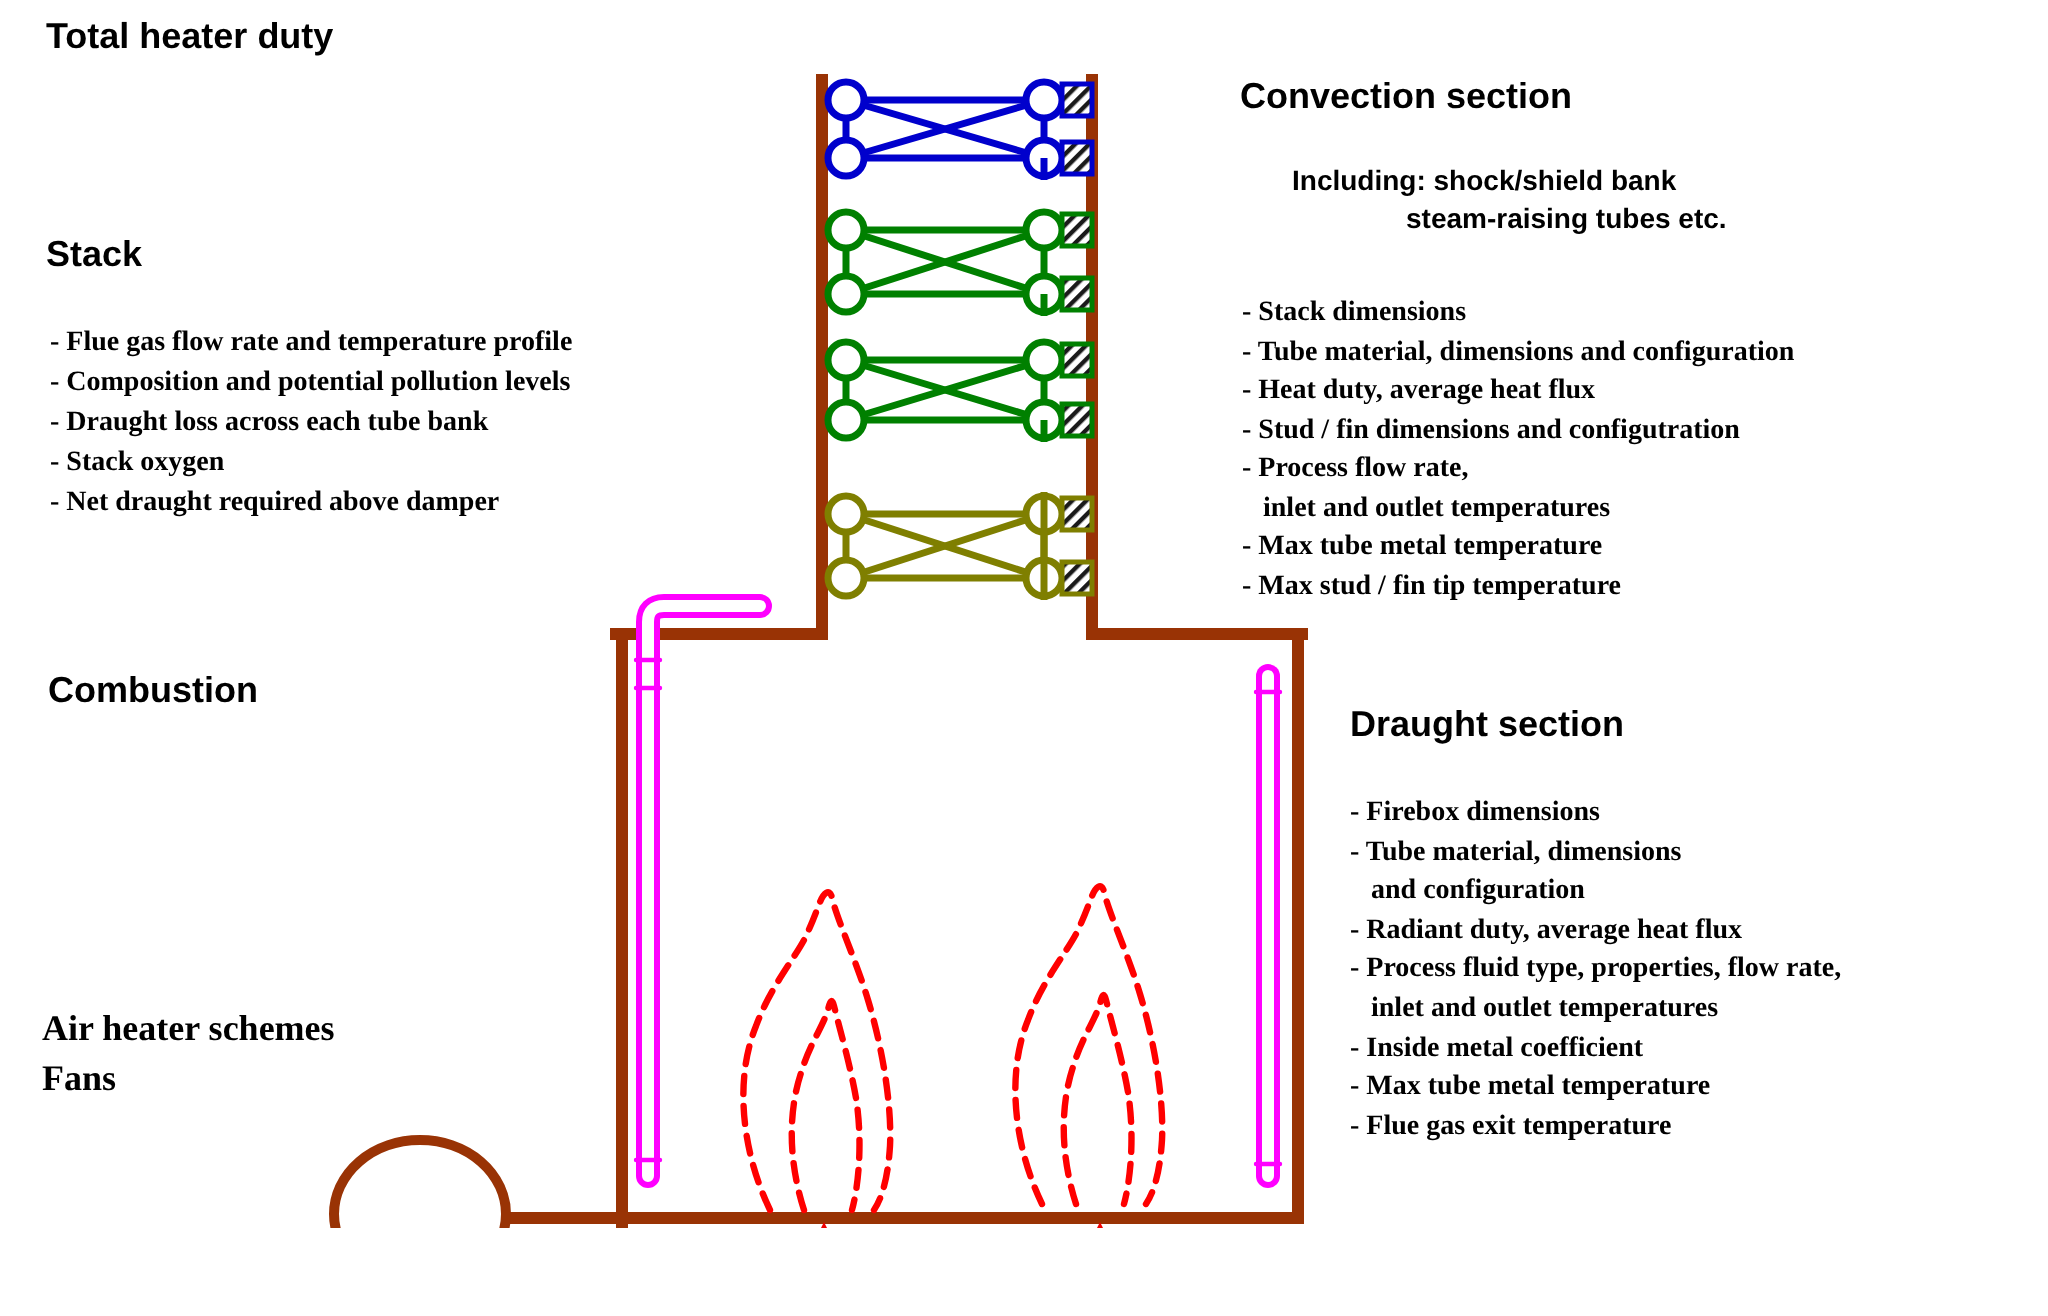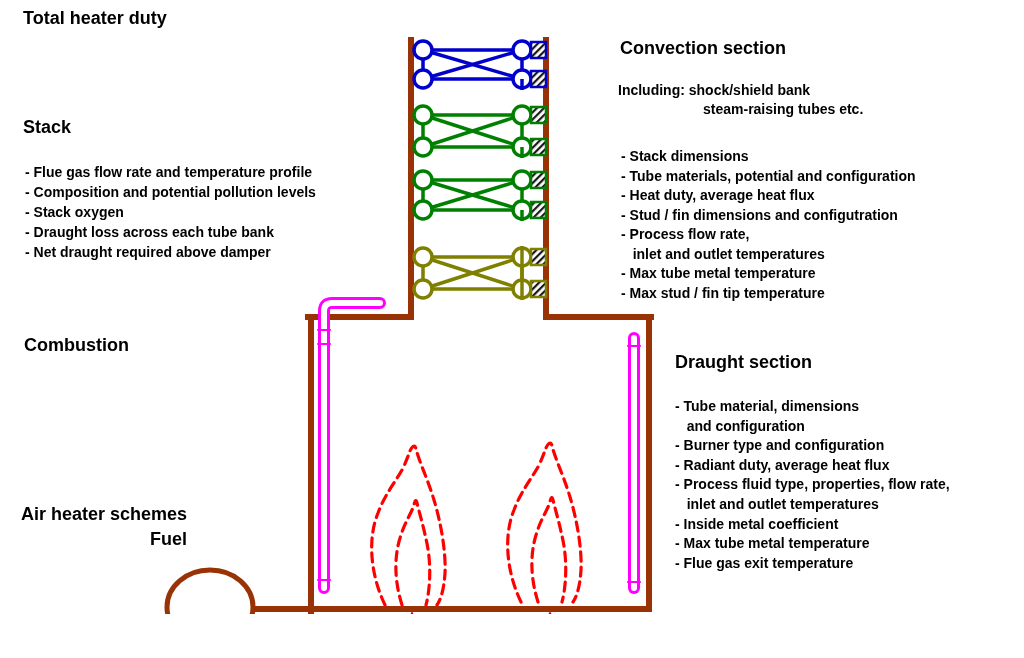--- a/index.html
+++ b/index.html
@@ -3,23 +3,23 @@
 <meta charset="utf-8">
 <style>
   html,body{margin:0;padding:0;background:#fff;}
   .canvas{
     position:relative;width:1024px;height:614px;background:#ffffff;overflow:hidden;
     font-family:"Liberation Sans", sans-serif;
   }
   .canvas svg{position:absolute;left:0;top:0;}
   .txt{position:absolute;font-weight:bold;color:var(--c-text,#000);}
   .heading{font-size:18px;line-height:22px;white-space:pre;}
-  .list{line-height:20px;}
+  .list{line-height:20px;font-family:Liberation Serif, serif;}
   .body-line{font-size:14px;line-height:inherit;white-space:pre;}
-  .heading-line{font-size:18px;line-height:25px;white-space:pre;text-align:right;}
+  .heading-line{font-size:18px;line-height:25px;white-space:pre;}
   .s-structure{stroke:var(--c-structure);fill:none;}
   .s-structure-fill{stroke:var(--c-structure);fill:#ffffff;}
   .s-tube-outer{stroke:var(--c-tube);fill:none;}
   .s-tube-inner{stroke:#ffffff;fill:none;}
   .s-tube-ring{stroke:var(--c-tube);fill:none;}
   .s-flame{stroke:var(--c-flame);fill:none;}
   .s-arrow-line{stroke:var(--c-arrow);}
   .s-arrow-head{fill:var(--c-arrow);stroke:none;}
 </style>
 </head>
@@ -135,48 +135,48 @@
         <line class="s-tube-ring" stroke-width="2.2" x1="628" y1="582" x2="640" y2="582"></line>
       </g>
     </g>
   </svg>
 
   <div class="txt heading" style="left:23px;top:7px">Total heater duty</div>
   <div class="txt heading" style="left:23px;top:116px">Stack</div>
   <div class="txt list" style="left:25px;top:162px">
       <div class="body-line">- Flue gas flow rate and temperature profile</div>
       <div class="body-line">- Composition and potential pollution levels</div>
+      <div class="body-line">- Draught loss across each tube bank</div>
       <div class="body-line">- Stack oxygen</div>
-      <div class="body-line">- Draught loss across each tube bank</div>
       <div class="body-line">- Net draught required above damper</div>
     </div>
   <div class="txt heading" style="left:24px;top:334px">Combustion</div>
   <div class="txt list" style="left:21px;top:502px">
       <div class="heading-line">Air heater schemes</div>
-      <div class="heading-line">Fuel</div>
+      <div class="heading-line">Fans</div>
     </div>
 
   <div class="txt heading" style="left:620px;top:37px">Convection section</div>
-  <div class="txt body-line" style="left:618px;top:82px">Including: shock/shield bank</div>
+  <div class="txt body-line" style="left:646px;top:82px">Including: shock/shield bank</div>
   <div class="txt body-line" style="left:703px;top:101px">steam-raising tubes etc.</div>
   <div class="txt list" style="left:621px;top:147px;line-height:19.5px">
       <div class="body-line">- Stack dimensions</div>
-      <div class="body-line">- Tube materials, potential and configuration</div>
+      <div class="body-line">- Tube material, dimensions and configuration</div>
       <div class="body-line">- Heat duty, average heat flux</div>
       <div class="body-line">- Stud / fin dimensions and configutration</div>
       <div class="body-line">- Process flow rate,</div>
       <div class="body-line">   inlet and outlet temperatures</div>
       <div class="body-line">- Max tube metal temperature</div>
       <div class="body-line">- Max stud / fin tip temperature</div>
     </div>
   <div class="txt heading" style="left:675px;top:351px">Draught section</div>
   <div class="txt list" style="left:675px;top:397px;line-height:19.6px">
+      <div class="body-line">- Firebox dimensions</div>
       <div class="body-line">- Tube material, dimensions</div>
       <div class="body-line">   and configuration</div>
-      <div class="body-line">- Burner type and configuration</div>
       <div class="body-line">- Radiant duty, average heat flux</div>
       <div class="body-line">- Process fluid type, properties, flow rate,</div>
       <div class="body-line">   inlet and outlet temperatures</div>
       <div class="body-line">- Inside metal coefficient</div>
       <div class="body-line">- Max tube metal temperature</div>
       <div class="body-line">- Flue gas exit temperature</div>
     </div>
 </div>
 
 </body></html>

